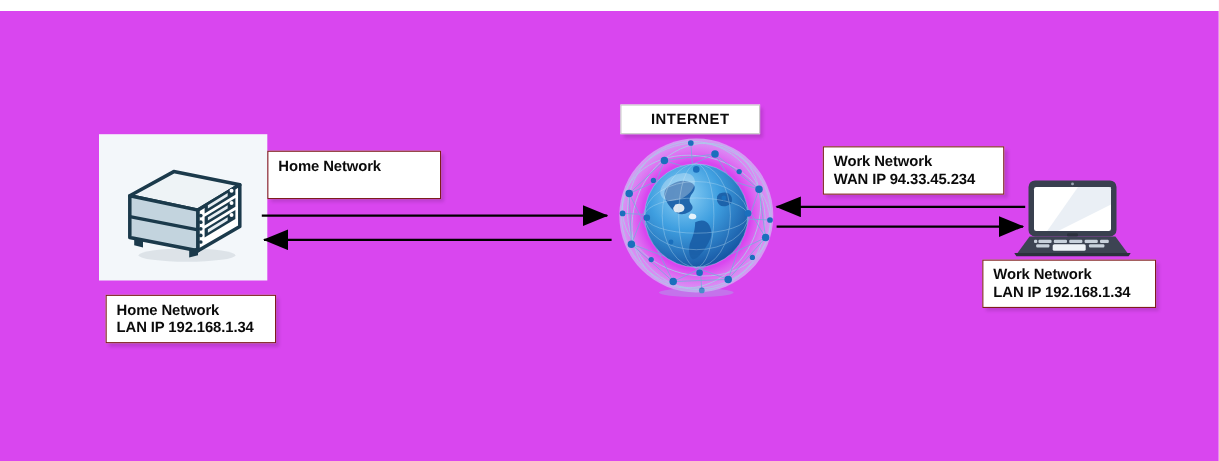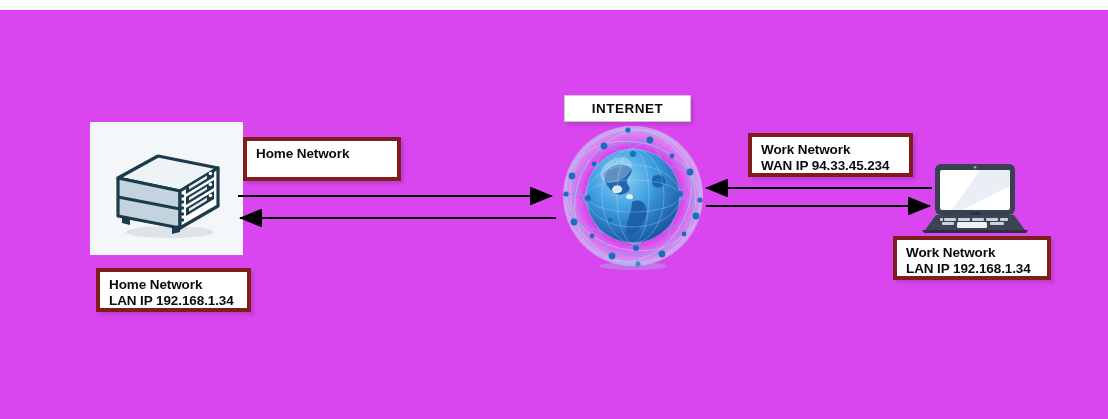--- a/index.html
+++ b/index.html
@@ -22,21 +22,21 @@
   
   .node-panel {
     position: absolute;
     background: #f3f7fa;
   }
 
   
   .callout {
     position: absolute;
     background: #ffffff;
-    border: 4px solid #7f1d1d;
+    border: 1px solid #7f1d1d;
     box-shadow: 3px 3px 3px rgba(0,0,0,0.13);
     padding: 5px 9px 22px 9px;
     box-sizing: border-box;
     line-height: 1.18;
     white-space: nowrap;
   }
   .callout .line {
     font-size: 13.5px;
     font-weight: bold;
     color: #0b0b0b;

